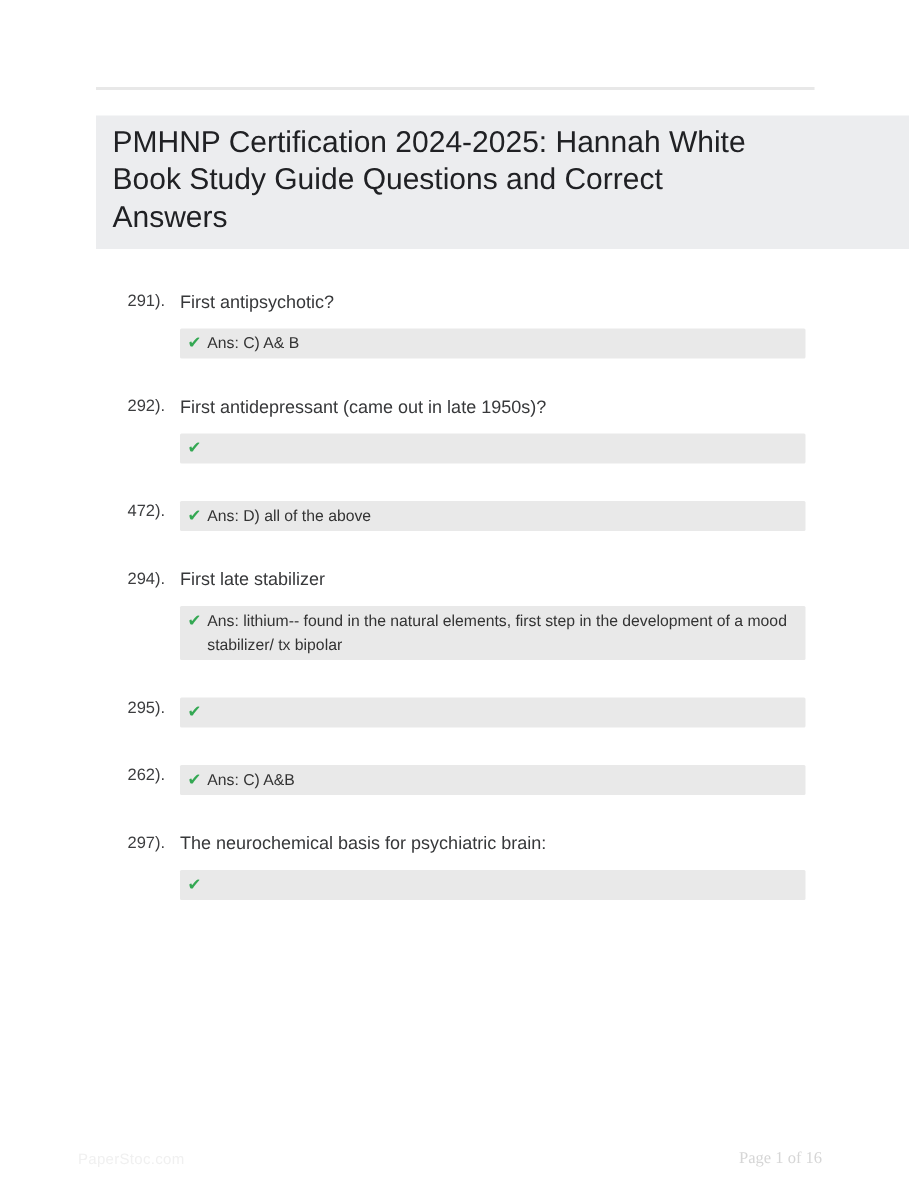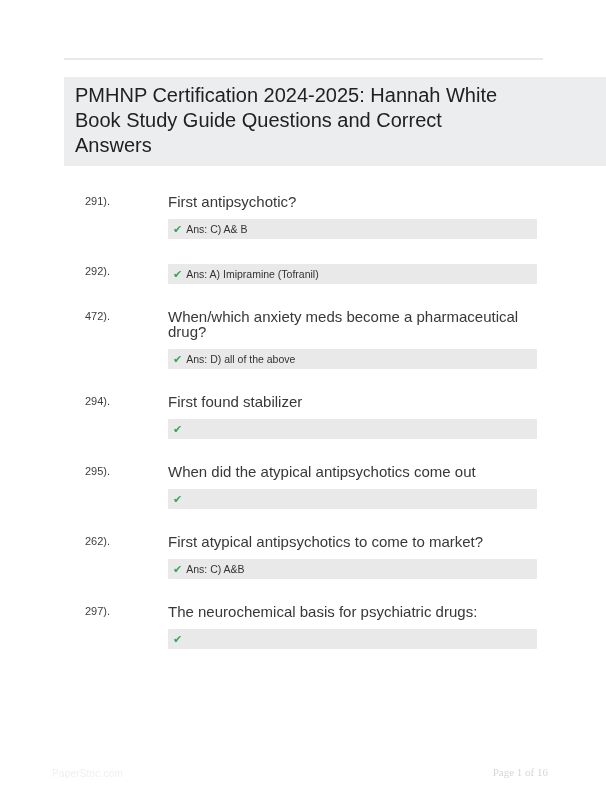--- a/index.html
+++ b/index.html
@@ -37,34 +37,33 @@
     max-width: 440px;
   }
   .qa-list {
     margin-top: 28px;
     padding-left: 21px; 
   }
   .qa-item {
     display: flex;
     align-items: flex-start;
     margin-bottom: 25px;
-    gap: 48px;
   }
   .q-num {
     flex: 0 0 35px;
     font-size: 11px;
     line-height: 15px;
     color: #3c3d3f;
   }
   .q-content {
     flex: 1 1 auto;
     margin-right: 6px; 
   }
   .q-text {
-    font-size: 15px;
+    font-size: 12px;
     line-height: 15px;
     color: #37383a;
     margin-bottom: 10px;
   }
   .answer-box {
     background: #e9e9e9;
     border-radius: 1px;
     padding: 2px 6px 2px 5px;
     display: flex;
     align-items: flex-start;
@@ -120,73 +119,71 @@
           <div class="answer-box">
             <span class="check">✔</span>
             <span class="answer-text">Ans: C) A&amp; B</span>
           </div>
         </div>
       </div>
 
       <div class="qa-item">
         <div class="q-num">292).</div>
         <div class="q-content">
+          <div class="q-text">First antidepressant (came out in late 1950s)?</div>
           <div class="answer-box">
             <span class="check">✔</span>
-            <span class="answer-text">Ans: A) Imipramine (Tofranil)</span>
           </div>
         </div>
       </div>
 
       <div class="qa-item">
         <div class="q-num">472).</div>
         <div class="q-content">
-          <div class="q-text">When/which anxiety meds become a pharmaceutical drug?</div>
           <div class="answer-box">
             <span class="check">✔</span>
             <span class="answer-text">Ans: D) all of the above</span>
           </div>
         </div>
       </div>
 
       <div class="qa-item">
         <div class="q-num">294).</div>
         <div class="q-content">
-          <div class="q-text">First found stabilizer</div>
+          <div class="q-text">First late stabilizer</div>
           <div class="answer-box">
             <span class="check">✔</span>
+            <span class="answer-text">Ans: lithium-- found in the natural elements, first step in the development of a mood stabilizer/ tx bipolar</span>
           </div>
         </div>
       </div>
 
       <div class="qa-item">
         <div class="q-num">295).</div>
         <div class="q-content">
-          <div class="q-text">When did the atypical antipsychotics come out</div>
           <div class="answer-box">
             <span class="check">✔</span>
           </div>
         </div>
       </div>
 
       <div class="qa-item">
         <div class="q-num">262).</div>
         <div class="q-content">
-          <div class="q-text">First atypical antipsychotics to come to market?</div>
           <div class="answer-box">
             <span class="check">✔</span>
             <span class="answer-text">Ans: C) A&amp;B</span>
           </div>
         </div>
       </div>
 
       <div class="qa-item">
         <div class="q-num">297).</div>
         <div class="q-content">
-          <div class="q-text">The neurochemical basis for psychiatric drugs:</div>
+          <div class="q-text">The neurochemical basis for psychiatric brain:</div>
           <div class="answer-box">
             <span class="check">✔</span>
           </div>
         </div>
       </div>
 
     </div>
   </div>
 
   <div class="footer-left">PaperStoc.com</div>

